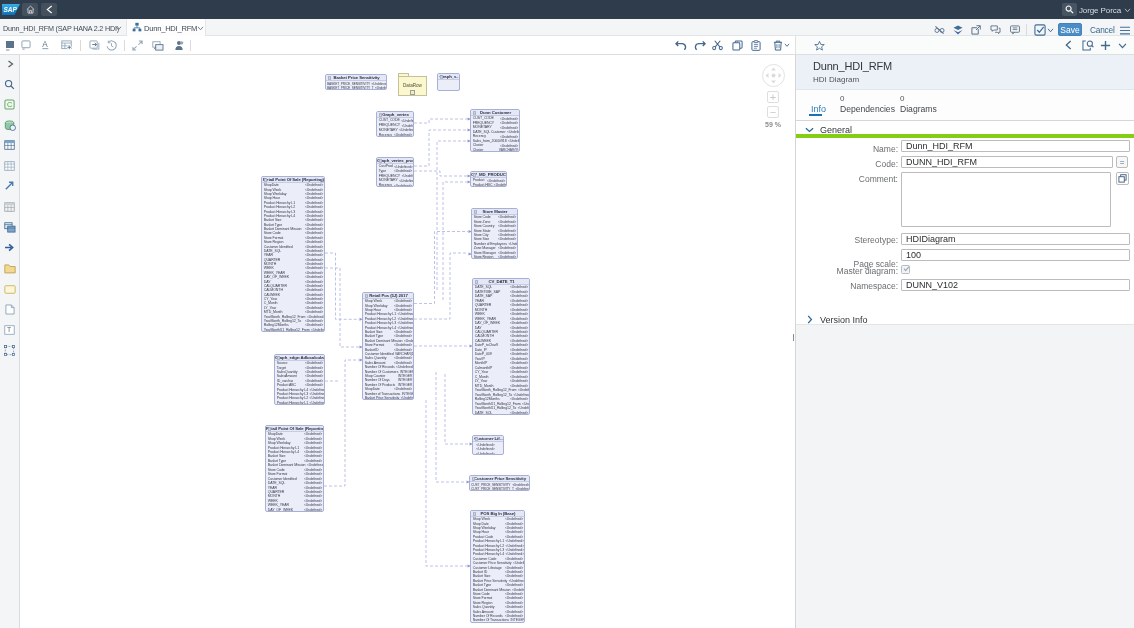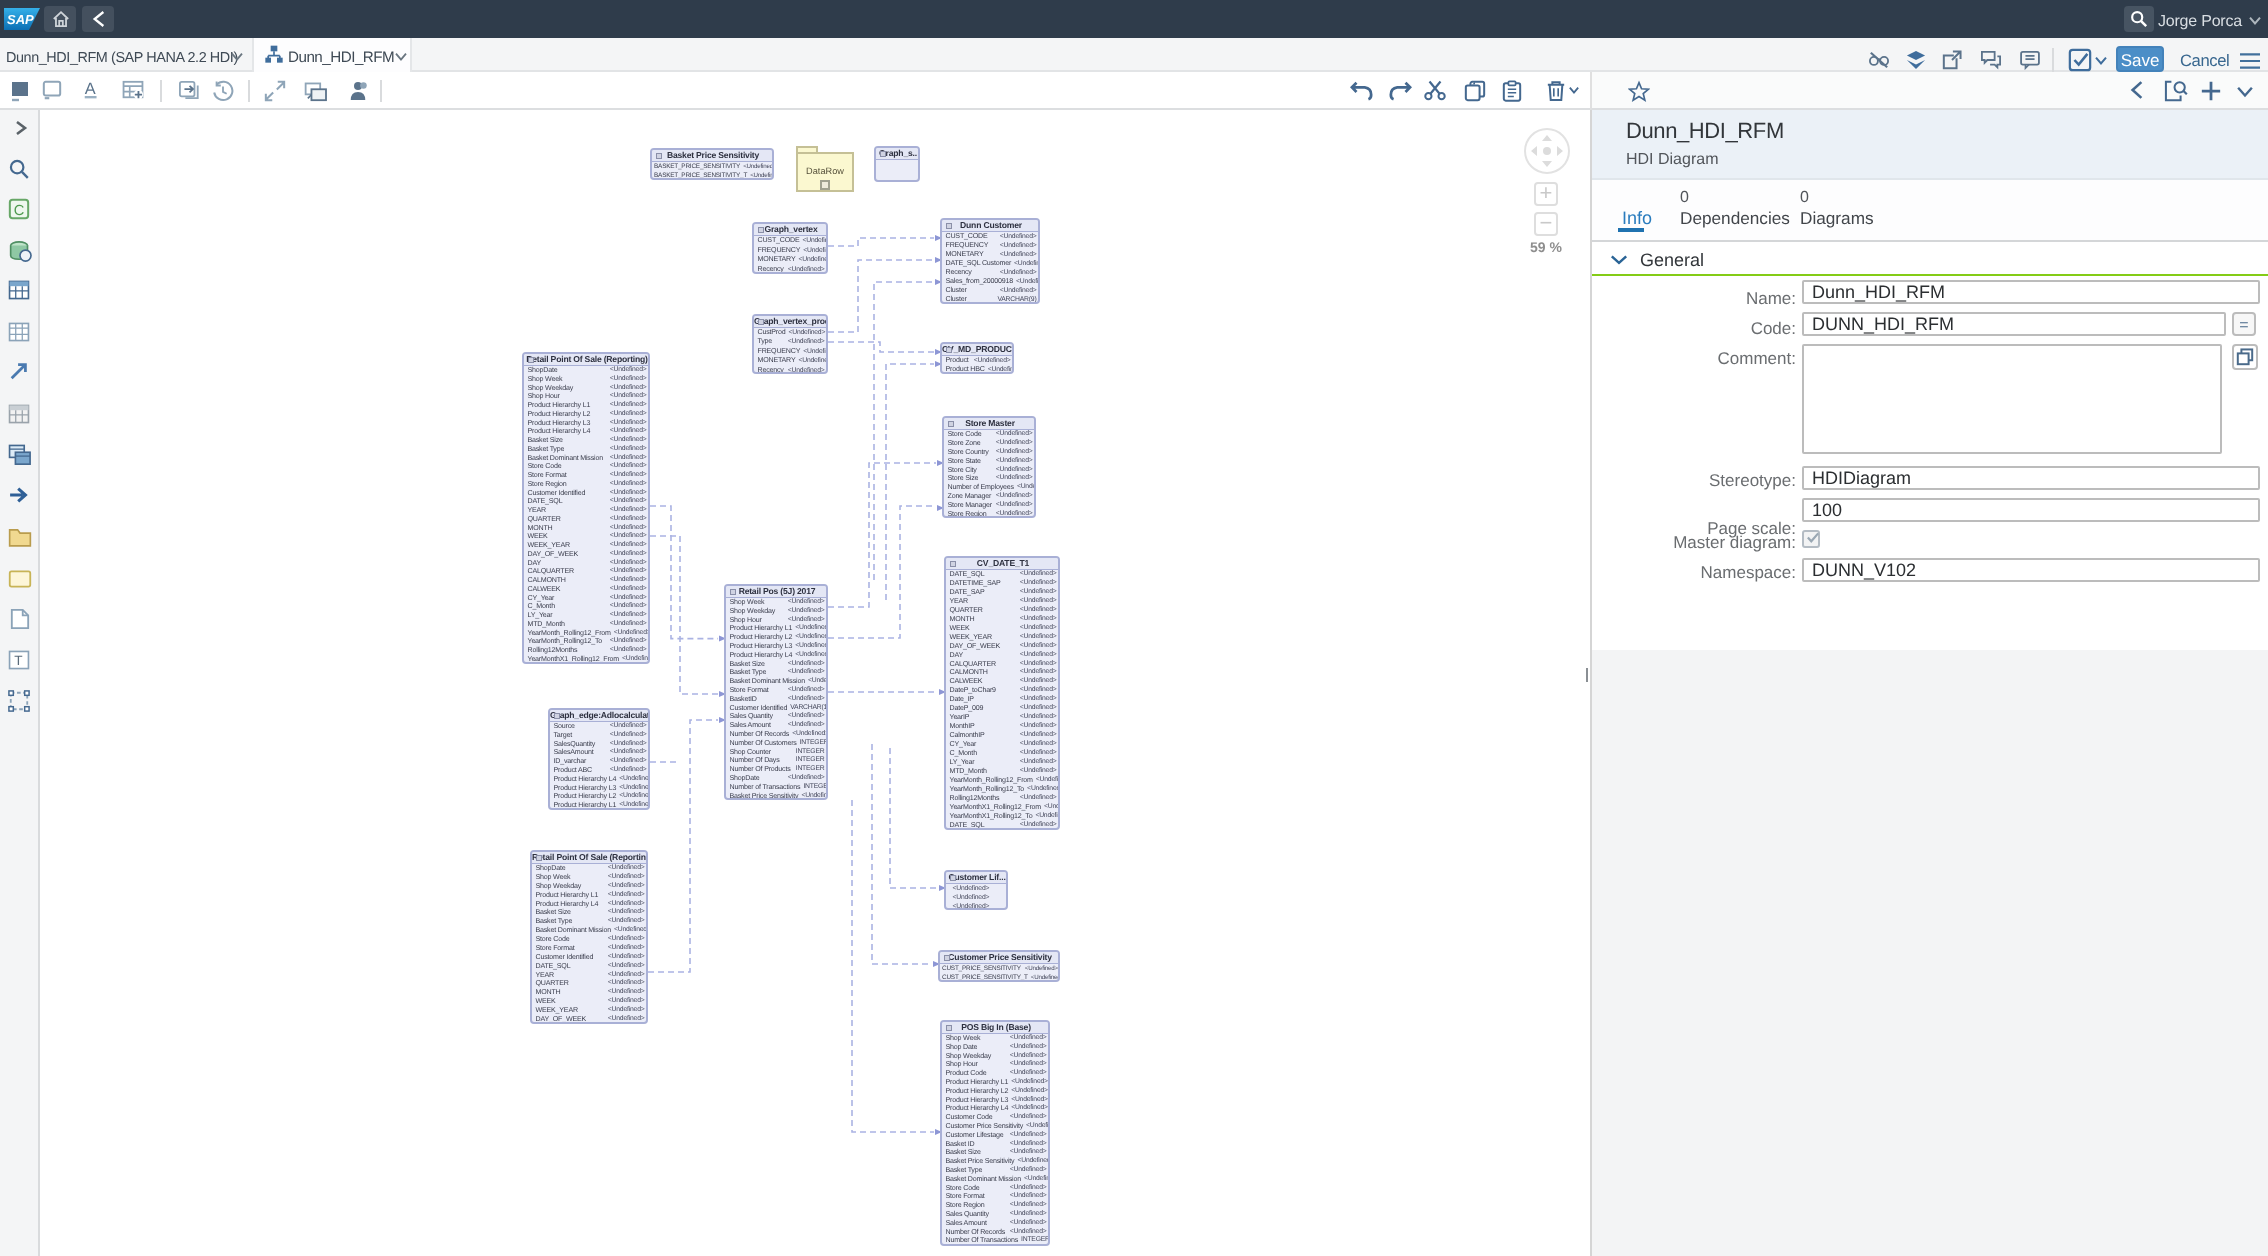--- a/index.html
+++ b/index.html
@@ -623,21 +623,21 @@
   <div id="ptitle">Dunn_HDI_RFM</div>
   <div id="psub">HDI Diagram</div>
   <div id="ptabs">
     <div id="infotab">Info</div>
         <div id="infoline"></div>
     <div class="tabnum" style="left:44px">0</div>
     <div class="tablbl" style="left:44px">Dependencies</div>
     <div class="tabnum" style="left:104px">0</div>
     <div class="tablbl" style="left:104px">Diagrams</div>
   </div>
-  <div class="sect" style="top:66px; border-bottom:1px solid #84cc16;">
+  <div class="sect" style="top:66px; border-bottom:4px solid #84cc16;">
     <svg width="9" height="6" style="position:absolute;left:9px;top:6px" viewBox="0 0 10 6">
           <path d="M1 1 L5 4.6 L9 1" stroke="#2a6496" fill="none" stroke-width="1.4"></path>
         </svg>
     <div class="tx">General</div>
   </div>
   <div id="pform">
     <div class="flabel" style="left:7px;top:88.5px">Name:</div>
     <div class="finput" style="top:84.5px;width:229px">Dunn_HDI_RFM</div>
     <div class="flabel" style="left:7px;top:104px">Code:</div>
     <div class="finput" style="top:101px;width:212px">DUNN_HDI_RFM</div>
@@ -654,16 +654,22 @@
     <div class="flabel" style="left:7px;top:204px">Page scale:</div>
     <div class="finput" style="top:194px;width:229px">100</div>
     <div class="flabel" style="left:7px;top:210.5px">Master diagram:</div>
     <div style="position:absolute;left:105px;top:209.5px;width:9px;height:9px;border:1px solid #b4bcc4;border-radius:1.5px;background:#f2f3f4"></div>
     <svg width="7" height="6" style="position:absolute;left:106.5px;top:211px" viewBox="0 0 8 7">
           <path d="M1 3.2 L3 5.4 L7 0.8" stroke="#9aa8b4" fill="none" stroke-width="1.3"></path>
         </svg>
     <div class="flabel" style="left:7px;top:225.5px">Namespace:</div>
     <div class="finput" style="top:223.5px;width:229px">DUNN_V102</div>
   </div>
+  <div class="sect" style="top:257px; height:13px;">
+    <svg width="6" height="9" style="position:absolute;left:11px;top:2.5px" viewBox="0 0 6 10">
+          <path d="M1 1 L4.6 5 L1 9" stroke="#2a6496" fill="none" stroke-width="1.4"></path>
+        </svg>
+    <div class="tx" style="top:2.5px">Version Info</div>
+  </div>
   <div id="pgray"></div>
 </div>
 
 </div>
 
 </body></html>

